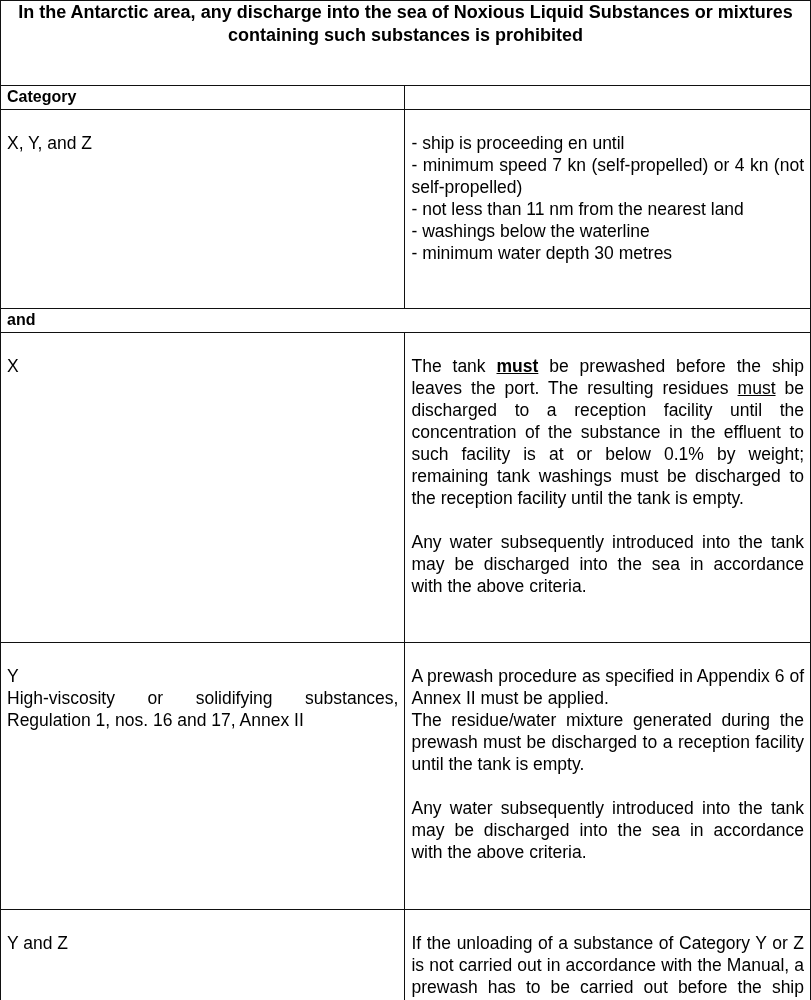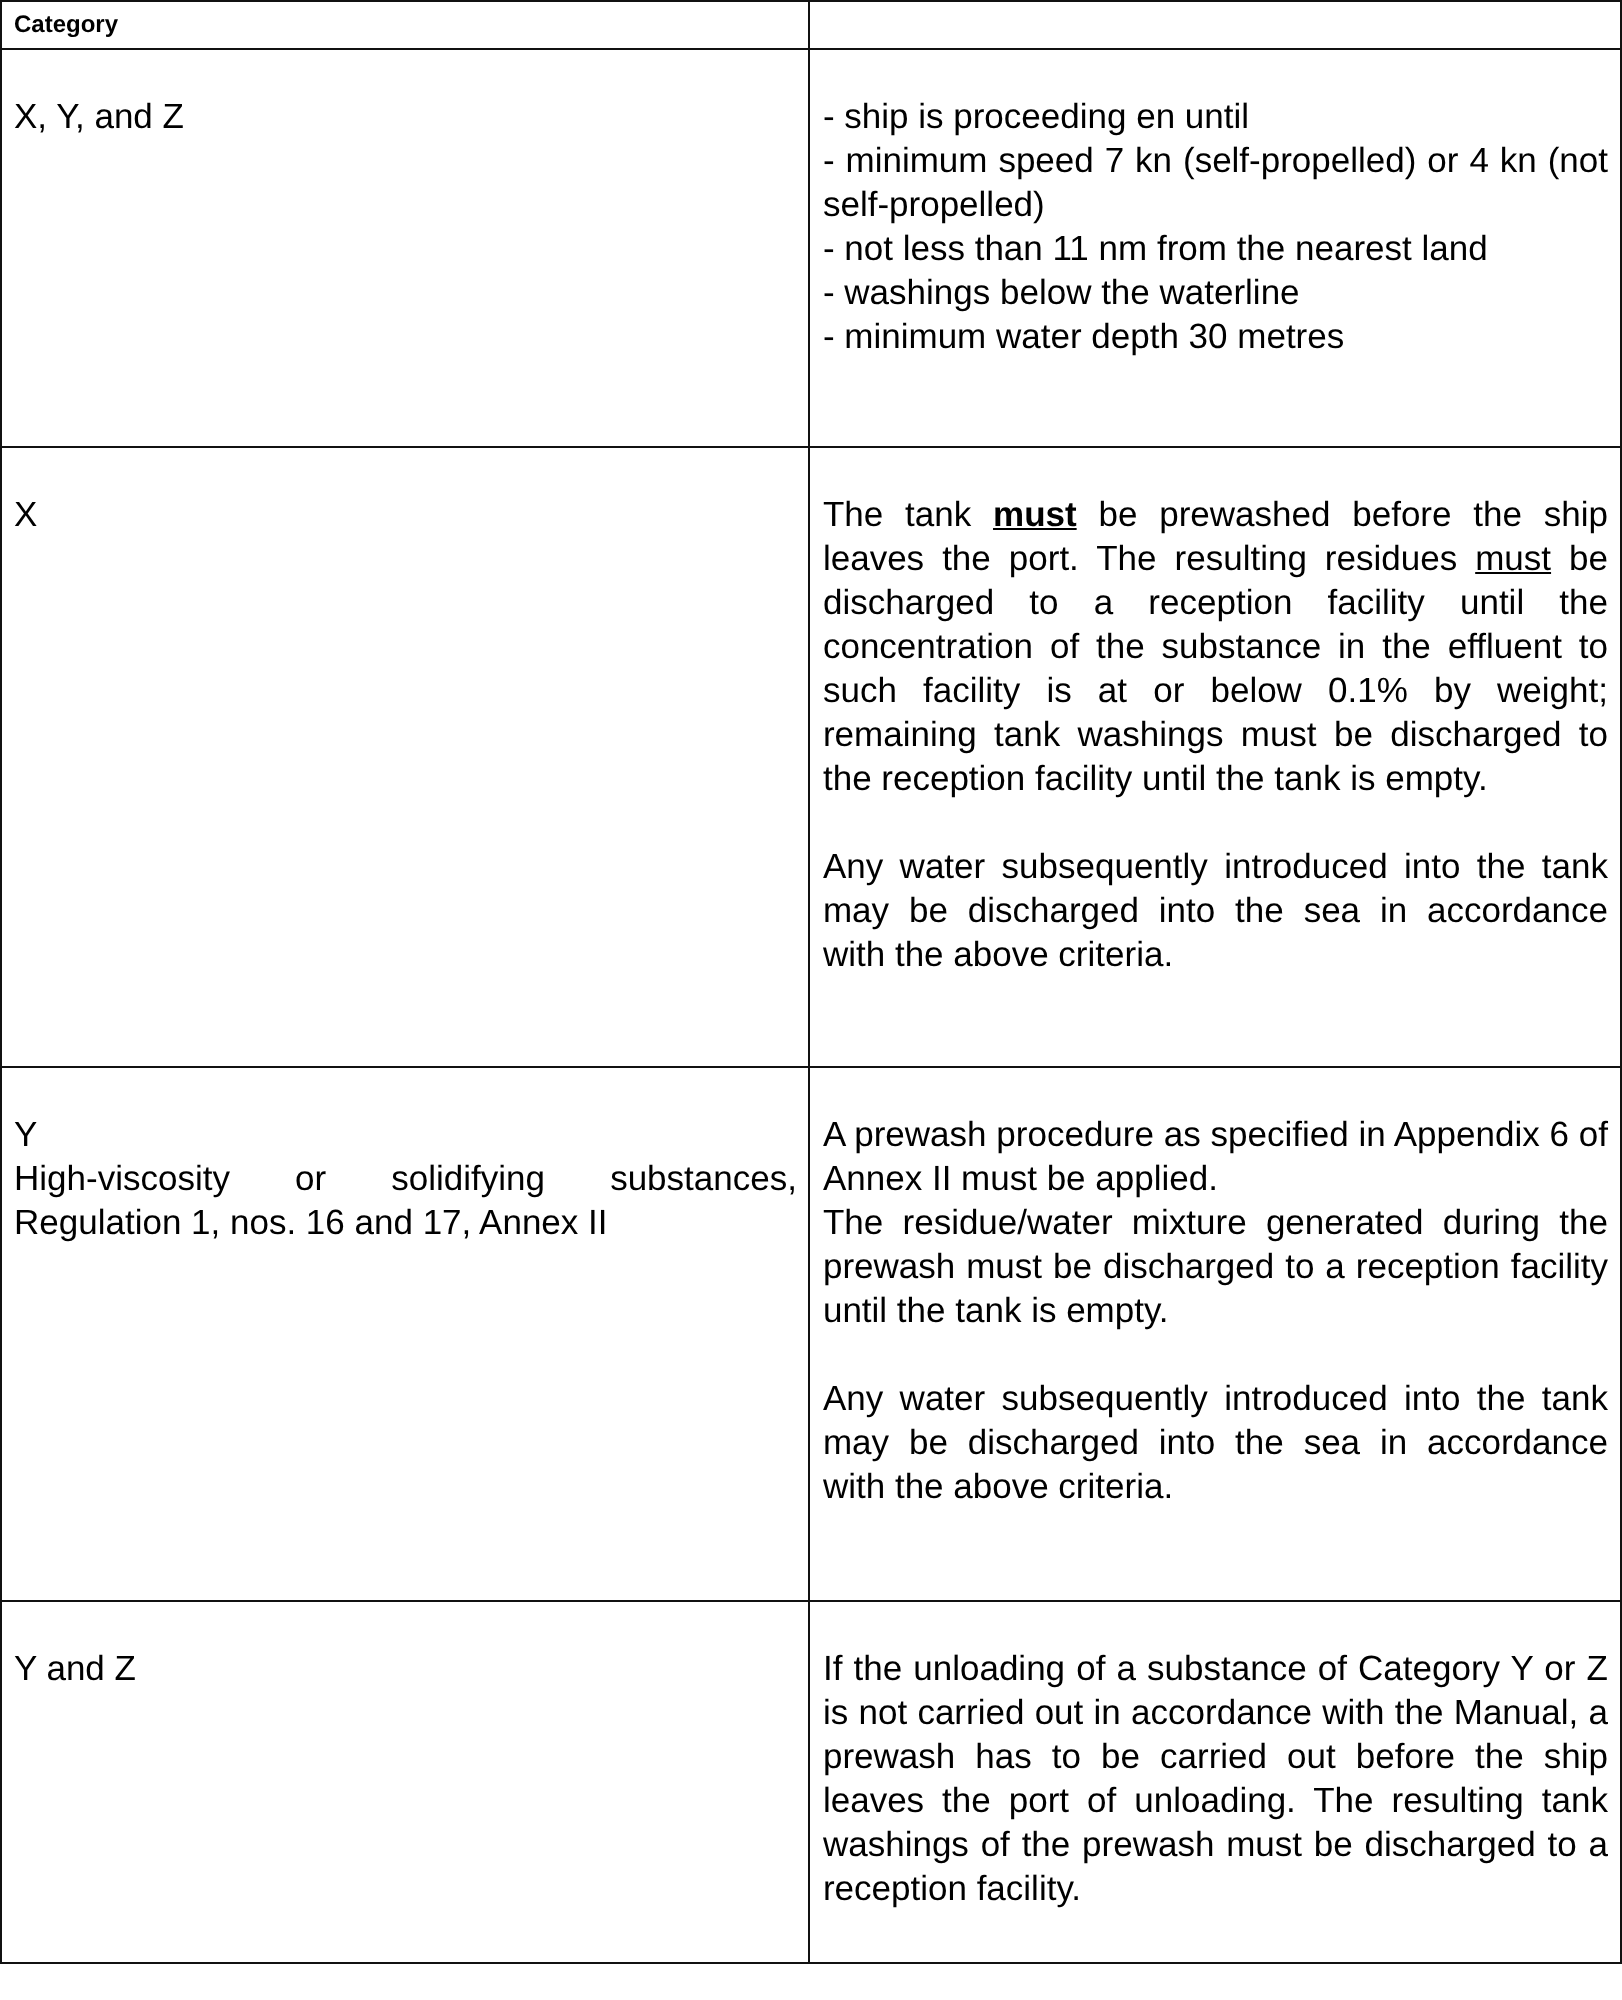--- a/index.html
+++ b/index.html
@@ -22,21 +22,21 @@
       text-align: center;
       font-weight: bold;
       font-size: 18px;
       line-height: 23px;
       height: 84px;
       vertical-align: middle;
       padding: 6px 8px 14px 8px;
     }
     .col-left { width: 392px; }
     .col-right { width: 393px; }
-    tr.hdr td { height: 22px; font-weight: bold; font-size: 12px; padding-top: 0; padding-bottom: 1px; }
+    tr.hdr td { height: 22px; font-weight: bold; font-size: 16px; padding-top: 0; padding-bottom: 1px; }
     tr.row-xyz td { height: 176px; padding-top: 22px; }
     tr.row-x td { height: 287px; padding-top: 22px; }
     tr.row-y td { height: 244px; padding-top: 22px; }
     tr.row-yz td { height: 158px; padding-top: 22px; }
     .just { text-align: justify; }
     .bullet-line { display: block; }
     .para { display: block; }
     .gap { display: block; height: 22px; }
     .u { text-decoration: underline; }
     .bu { text-decoration: underline; font-weight: bold; }
@@ -44,33 +44,39 @@
 </head>
 <body>
 
 <div class="doc">
   <table class="rules">
     <colgroup>
       <col class="col-left">
       <col class="col-right">
     </colgroup>
     <tbody>
+        <tr>
+      <td class="title" colspan="2">In the Antarctic area, any discharge into the sea of Noxious Liquid Substances or mixtures containing such substances is prohibited</td>
+    </tr>
     <tr class="hdr">
       <td>Category</td>
       <td></td>
     </tr>
     <tr class="row-xyz">
       <td>X, Y, and Z</td>
       <td class="just">
         <span class="bullet-line">-  ship is proceeding en until</span>
         <span class="bullet-line" style="text-align:justify;text-align-last:left;">-   minimum speed 7 kn (self-propelled) or 4 kn (not self-propelled)</span>
         <span class="bullet-line">-  not less than 11 nm from the nearest land</span>
         <span class="bullet-line">-  washings below the waterline</span>
         <span class="bullet-line">-  minimum water depth 30 metres</span>
       </td>
+    </tr>
+    <tr class="hdr">
+      <td colspan="2">and</td>
     </tr>
     <tr class="row-x">
       <td>X</td>
       <td class="just">
         <span class="para"><span>The tank </span><span class="bu">must</span><span> be prewashed before the ship leaves the port. The resulting residues </span><span class="u">must</span><span> be discharged to a reception facility until the concentration of the substance in the effluent to such facility is at or below 0.1% by weight; remaining tank washings must be discharged to the reception facility until the tank is empty.</span></span>
         <span class="gap"></span>
         <span class="para">Any water subsequently introduced into the tank may be discharged into the sea in accordance with the above criteria.</span>
       </td>
     </tr>
     <tr class="row-y">

